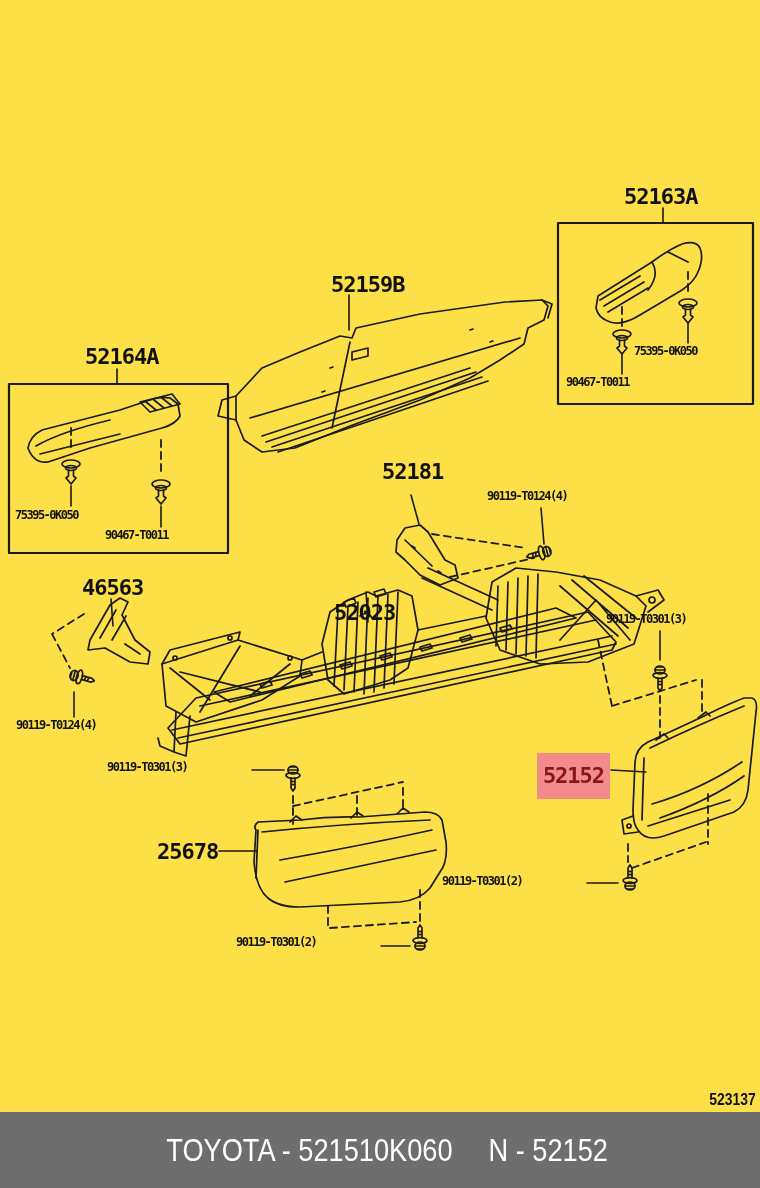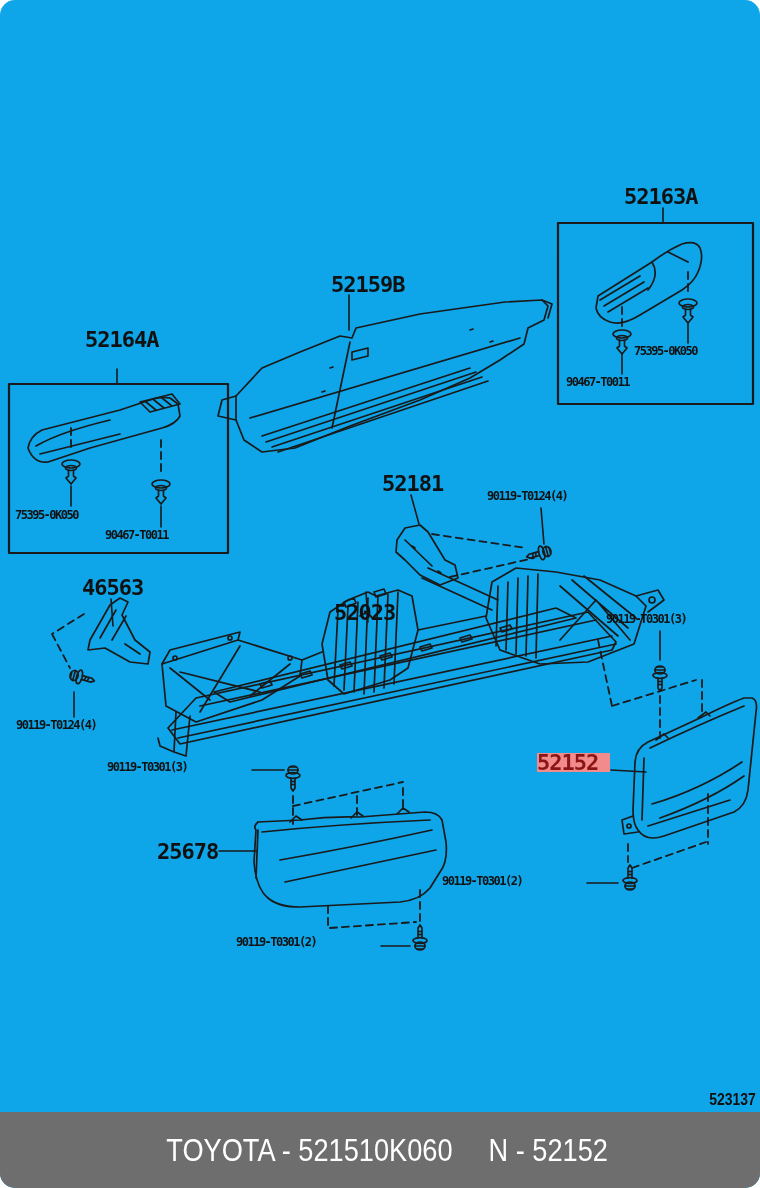--- a/index.html
+++ b/index.html
@@ -1,24 +1,24 @@
 <!DOCTYPE html>
 <html><head>
 <meta charset="utf-8">
 <style>
   html,body{margin:0;padding:0;background:#ffffff;}
-  .stage{position:relative;width:760px;height:1188px;background:#0ea5e9;overflow:hidden;
-         font-family:"Liberation Sans",sans-serif;border-radius:15px;}
+  .stage{position:relative;width:760px;height:1188px;background:#fde047;overflow:hidden;
+         font-family:"Liberation Sans",sans-serif;}
   svg{position:absolute;left:0;top:0;}
   .lbl{position:absolute;font-family:"DejaVu Sans Mono","Liberation Mono",monospace;
        font-weight:700;color:#111;white-space:nowrap;line-height:1;}
   .s22{font-size:22px;letter-spacing:-1px;}
   .s18{font-size:12px;letter-spacing:-1.5px;}
-  .hl{position:absolute;left:537px;top:753px;width:73px;height:19px;
-      display:flex;align-items:center;}
+  .hl{position:absolute;left:537px;top:753px;width:73px;height:46px;
+      display:flex;align-items:center;justify-content:center;}
   .hl span{font-family:"DejaVu Sans Mono","Liberation Mono",monospace;font-weight:700;
       font-size:22px;letter-spacing:-1px;line-height:1;}
   .fig{position:absolute;top:1090px;right:4px;font-size:17px;font-weight:700;
       transform:scaleX(.82);transform-origin:100% 0;color:#111;}
   .footer{position:absolute;left:0;top:1112px;width:760px;height:76px;
       display:flex;align-items:center;justify-content:center;}
   .footer span{font-size:32px;font-weight:400;transform:scaleX(.85);white-space:nowrap;}
 </style>
 </head>
 <body>
@@ -166,24 +166,24 @@
       <path d="M628,844 L628,862 M708,794 L708,844 M632,868 L706,842"></path>
       <path d="M293,796 L293,824 M357,796 L357,817 M403,788 L403,812 M293,806 L403,782"></path>
       <path d="M328,906 L328,928 M420,890 L420,922 M330,928 L416,922"></path>
     </g>
   </svg>
 
   <div class="lbl s22" style="left:624px;top:186px">52163A</div>
   <div class="lbl s18" style="left:634px;top:345px">75395-0K050</div>
   <div class="lbl s18" style="left:566px;top:376px">90467-T0011</div>
   <div class="lbl s22" style="left:331px;top:274px">52159B</div>
-  <div class="lbl s22" style="left:85px;top:329px">52164A</div>
+  <div class="lbl s22" style="left:85px;top:346px">52164A</div>
   <div class="lbl s18" style="left:15px;top:509px">75395-0K050</div>
   <div class="lbl s18" style="left:105px;top:529px">90467-T0011</div>
-  <div class="lbl s22" style="left:382px;top:473px">52181</div>
+  <div class="lbl s22" style="left:382px;top:461px">52181</div>
   <div class="lbl s18" style="left:487px;top:490px">90119-T0124(4)</div>
   <div class="lbl s22" style="left:334px;top:602px">52023</div>
   <div class="lbl s22" style="left:82px;top:577px">46563</div>
   <div class="lbl s18" style="left:606px;top:613px">90119-T0301(3)</div>
   <div class="lbl s18" style="left:16px;top:719px">90119-T0124(4)</div>
   <div class="lbl s18" style="left:107px;top:761px">90119-T0301(3)</div>
 
   <div class="hl" style="background: rgb(242, 139, 139);">
     <span style="color: rgb(139, 21, 21);">52152</span>
   </div>

